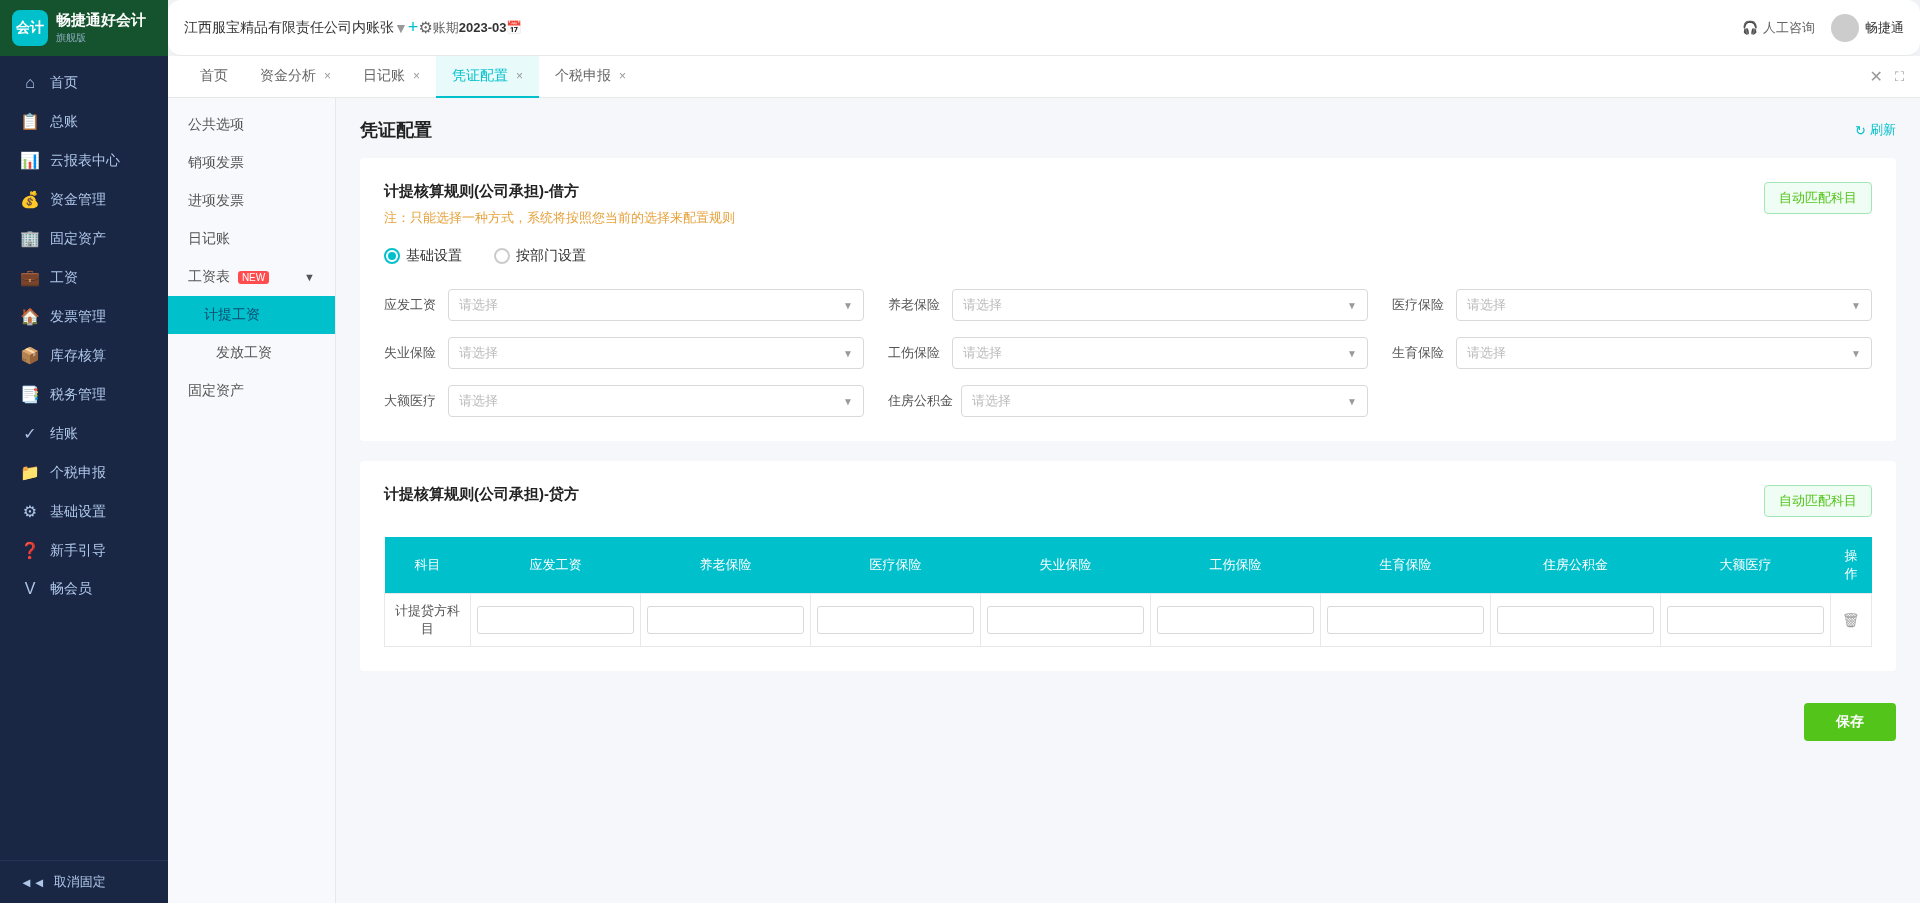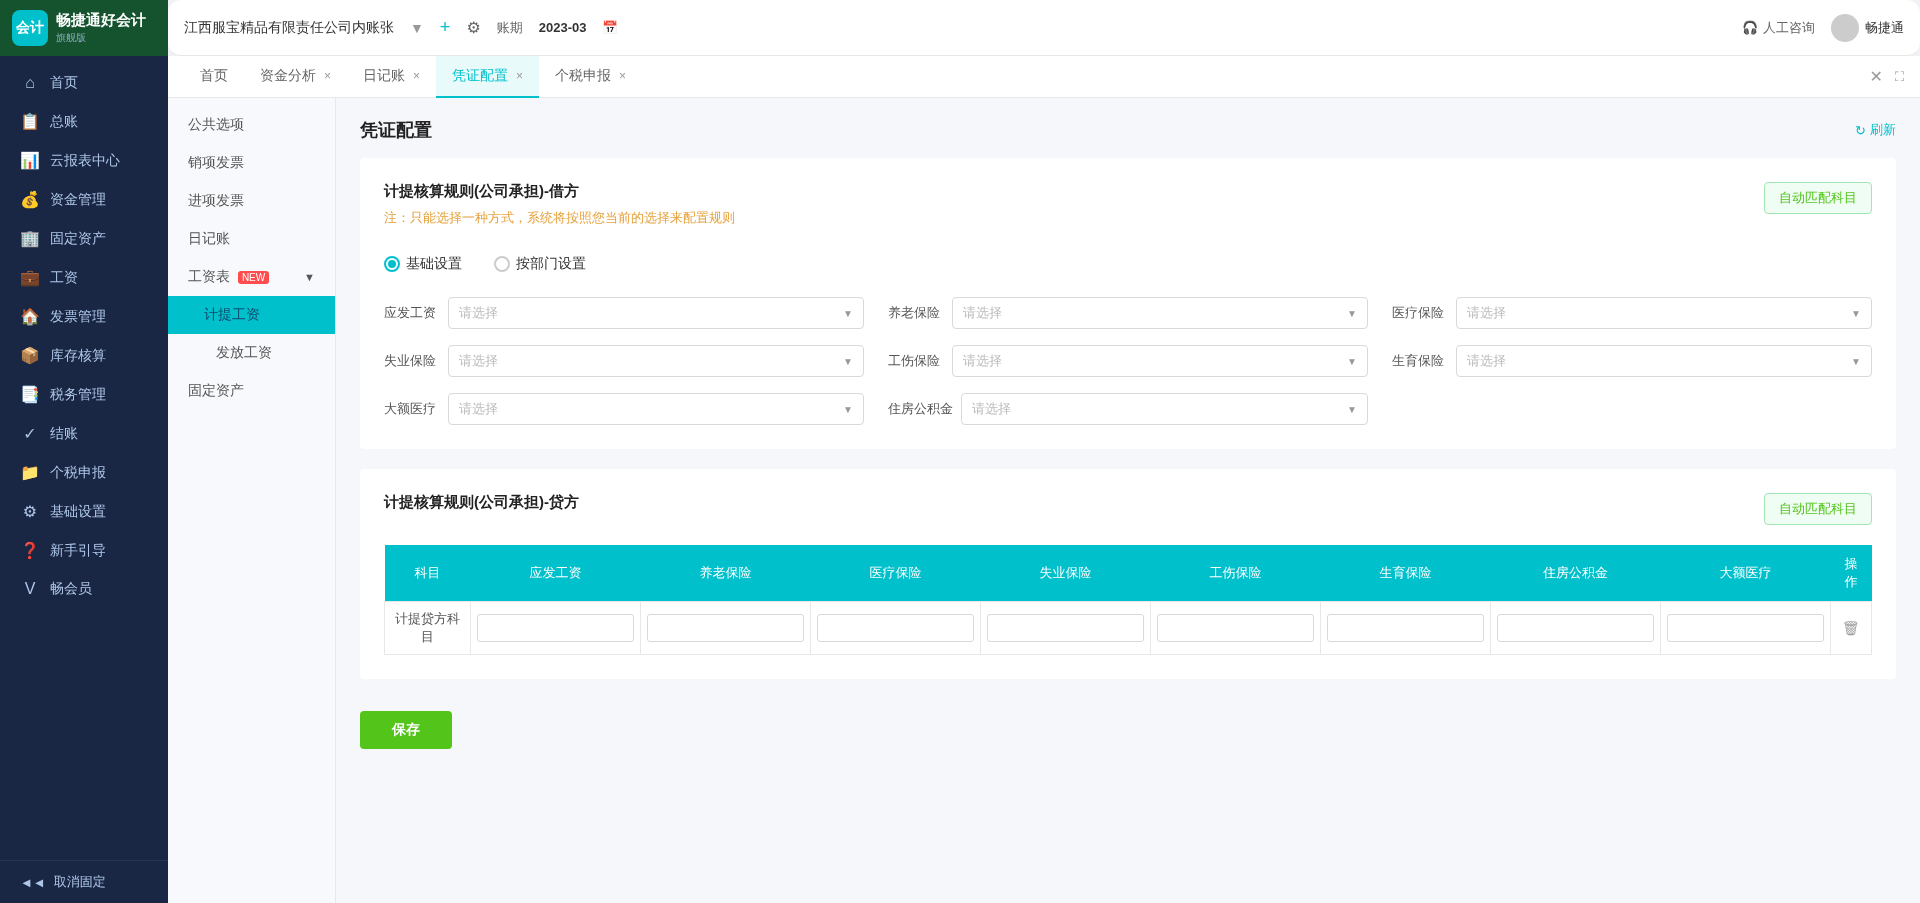--- a/index.html
+++ b/index.html
@@ -53,21 +53,21 @@
     .main { flex: 1; display: flex; flex-direction: column; overflow: hidden; }
 
     
     .topbar {
       height: 56px;
       background: white;
       display: flex;
       align-items: center;
       padding: 0 16px;
       border-bottom: 1px solid #e8e8e8;
-      gap: 16px;
+      gap: 0;
       border-radius: 13px;
     }
     .company-name { font-size: 14px; color: #333; }
     .topbar-actions { margin-left: auto; display: flex; align-items: center; gap: 16px; }
     .topbar-btn { color: #666; font-size: 13px; cursor: pointer; display: flex; align-items: center; gap: 4px; }
     .topbar-user { display: flex; align-items: center; gap: 6px; color: #333; font-size: 13px; }
     .avatar { width: 28px; height: 28px; background: #ccc; border-radius: 50%; }
     .period-label { color: #666; font-size: 13px; }
     .period-value { color: #333; font-size: 13px; font-weight: bold; }
 
@@ -143,21 +143,21 @@
     }
 
     
     .section-card {
       background: white;
       border-radius: 4px;
       padding: 24px;
       margin-bottom: 20px;
     }
     .section-title { font-size: 15px; font-weight: bold; color: #222; margin-bottom: 8px; }
-    .note-text { color: #e6a23c; font-size: 13px; margin-bottom: 24px; }
+    .note-text { color: #e6a23c; font-size: 13px; margin-bottom: 16px; }
 
     
     .radio-group { display: flex; gap: 32px; margin-bottom: 24px; align-items: center; }
     .radio-option { display: flex; align-items: center; gap: 6px; cursor: pointer; }
     .radio-circle {
       width: 16px; height: 16px; border-radius: 50%;
       border: 2px solid #ccc;
       display: flex; align-items: center; justify-content: center;
     }
     .radio-circle.checked { border-color: #00c0cc; }
@@ -202,21 +202,21 @@
     .config-table tr td:first-child { font-size: 13px; color: #555; text-align: center; }
     .table-input {
       width: 100%; height: 28px; border: 1px solid #d9d9d9; border-radius: 3px;
       padding: 0 6px; font-size: 12px; color: #333; outline: none;
     }
     .delete-icon { color: #999; cursor: pointer; font-size: 14px; }
 
     
     .save-bar {
       position: sticky; bottom: 0; background: #f5f7fa;
-      padding: 12px 0; display: flex; justify-content: flex-start;
+      padding: 12px 0; display: flex; justify-content: flex-end;
     }
     .save-btn {
       background: #52c41a; color: white; border: none;
       padding: 10px 32px; border-radius: 4px; font-size: 14px;
       cursor: pointer; font-weight: bold;
     }
 
     
     .page-content::-webkit-scrollbar { width: 6px; }
     .page-content::-webkit-scrollbar-thumb { background: #ccc; border-radius: 3px; }

